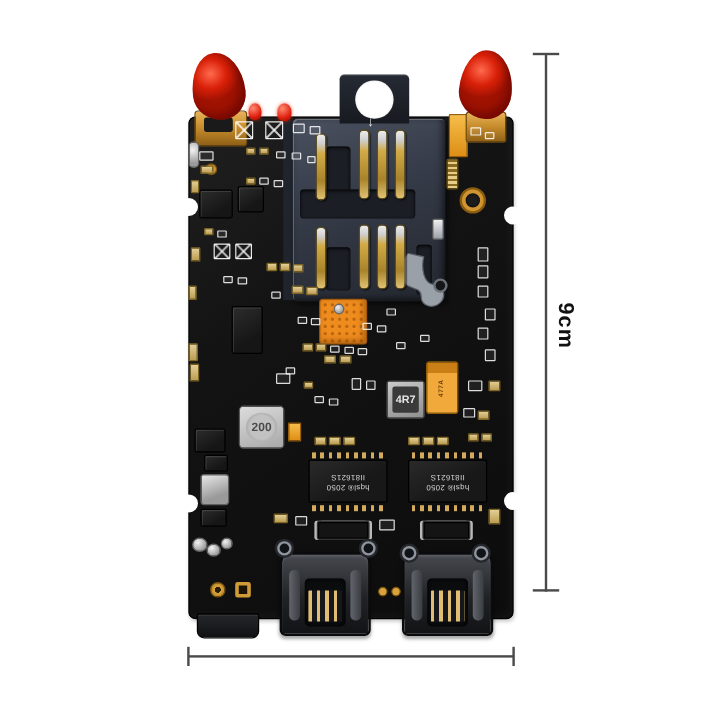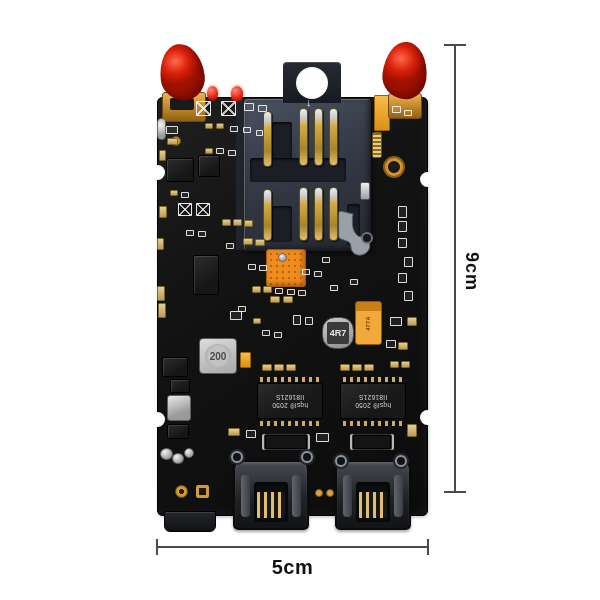--- a/index.html
+++ b/index.html
@@ -37,21 +37,21 @@
   
   .icb { background: linear-gradient(150deg,#2c2c2c,#161616 70%); border:1px solid #000; border-radius:2px; box-shadow: inset 1px 1px 0 rgba(255,255,255,.12); }
   .sil { background: linear-gradient(160deg,#e8e8e8,#9a9a9a 70%); border:1px solid #5f5f5f; border-radius:3px; }
   .module { background:
       radial-gradient(circle at 4px 4px, #b9650e 1.1px, transparent 1.6px),
       var(--module-orange,#ef8c1e);
     background-size:6px 6px, auto; border:1px solid #a35a0c; border-radius:3px; box-shadow: inset -2px -2px 5px rgba(120,60,0,.55); }
   .ind { background: linear-gradient(160deg,#dcdcdc,#a8a8a8); border:1px solid #595959; border-radius:4px;
     display:flex; align-items:center; justify-content:center; font-weight:bold; }
   .ind .core { width:72%; height:72%; border-radius:50%; background: radial-gradient(circle,#c2c2c2 55%, #8d8d8d); display:flex;align-items:center;justify-content:center; color:#4b4b4b; font-size:10px; }
-  .ind4 { background: linear-gradient(160deg,#c9c9c9,#8f8f8f); border:1px solid #4a4a4a; border-radius:13px; display:flex; align-items:center; justify-content:center; }
+  .ind4 { background: linear-gradient(160deg,#c9c9c9,#8f8f8f); border:1px solid #4a4a4a; border-radius:3px; display:flex; align-items:center; justify-content:center; }
   .ind4 .core { width:74%; height:74%; background:#3a3a3a; display:flex; align-items:center; justify-content:center; color:#e6e6e6; font-size:9px; font-weight:bold; border-radius:2px; }
   .tant { background: linear-gradient(180deg,#c97f16 0 22%, var(--tantalum-orange,#f2a93b) 22%); border:1px solid #8f5c0a; border-radius:3px;
     display:flex; align-items:center; justify-content:center; overflow:hidden; }
   .tant span { transform: rotate(-90deg) scale(.78); font-size:7px; color:#6b3f05; font-weight:bold; letter-spacing:.5px; white-space:nowrap; }
   .chip { background: linear-gradient(150deg,#2a2a2a,#181818 60%); border:1px solid #000; border-radius:2px;
     display:flex; flex-direction:column; align-items:center; justify-content:center; }
   .chip .flip { transform: rotate(180deg); text-align:center; color:#d6d6d6; font-size:6.5px; line-height:8px; letter-spacing:.3px; white-space:nowrap; }
   .pinrow { height:5px; background: repeating-linear-gradient(90deg,#d4aa5e 0 3px, rgba(0,0,0,0) 3px 7px); }
   .relay { background:#141414; border:1px solid #333; border-radius:2px; box-shadow: inset 0 0 0 1px #000, -2px 0 0 #b9b9b9, 2px 0 0 #b9b9b9; }
 
@@ -185,21 +185,20 @@
   <div class="abs pconn" style="left:164px;top:511px;width:52px;height:21px"></div>
 
   <div class="abs dline" style="left:454px;top:45px;width:2px;height:448px"></div>
   <div class="abs dline" style="left:444px;top:44px;width:22px;height:2px"></div>
   <div class="abs dline" style="left:444px;top:491px;width:22px;height:2px"></div>
   <div class="abs dlabel v" style="left:461px;top:252px">9cm</div>
 
   <div class="abs dline" style="left:157px;top:546px;width:271px;height:2px"></div>
   <div class="abs dline" style="left:156px;top:539px;width:2px;height:16px"></div>
   <div class="abs dline" style="left:427px;top:539px;width:2px;height:16px"></div>
-  <div class="abs dlabel h" style="left:157px;top:556px;width:271px">5cm</div>
 
 <div class="abs simpin" style="left: 263px; top: 111px; width: 9px; height: 56px;"></div>
     <div class="abs simpin" style="left: 263px; top: 189px; width: 9px; height: 52px;"></div>
     <div class="abs simpin" style="left: 299px; top: 108px; width: 9px; height: 58px;"></div>
     <div class="abs simpin" style="left: 314px; top: 108px; width: 9px; height: 58px;"></div>
     <div class="abs simpin" style="left: 329px; top: 108px; width: 9px; height: 58px;"></div>
     <div class="abs simpin" style="left: 299px; top: 187px; width: 9px; height: 54px;"></div>
     <div class="abs simpin" style="left: 314px; top: 187px; width: 9px; height: 54px;"></div>
     <div class="abs simpin" style="left: 329px; top: 187px; width: 9px; height: 54px;"></div>
     <div class="abs hole" style="left: 231px; top: 451px; width: 12px; height: 12px;"></div>

